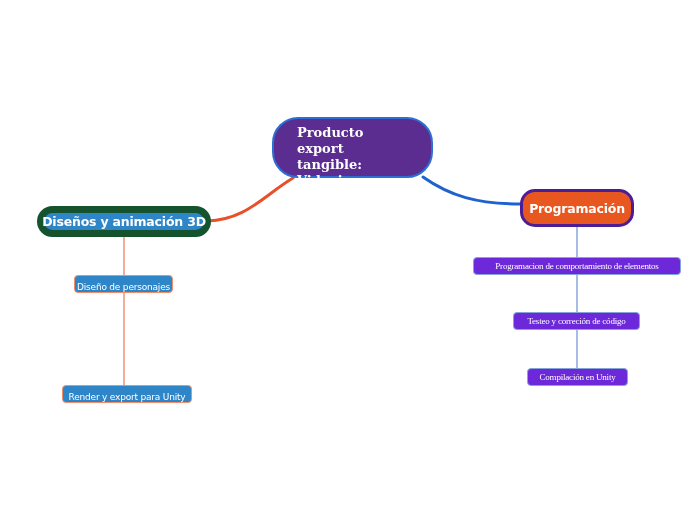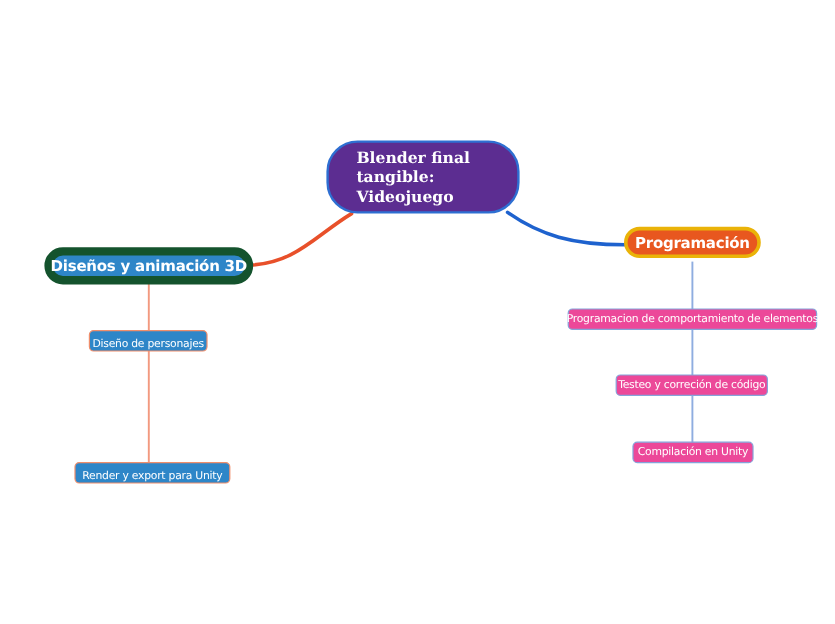--- a/index.html
+++ b/index.html
@@ -56,40 +56,41 @@
   }
   .node-design {
     left: 37px; top: 206px;
     width: 174px; height: 31px;
     background: #2E86C8;
     border: 7px solid #14532d;
     border-radius: 16px;
   }
   .node-prog {
     left: 520px; top: 189px;
-    width: 114px; height: 26px;
+    width: 114px; height: 38px;
     background: #E8571F;
-    border: 3px solid #eab308;
+    border: 3px solid #4c1d95;
     border-radius: 15px;
   }
   
   .node-sub {
     font-size: 9px;
     letter-spacing: -0.2px;
     border-radius: 4px;
     height: 18px;
   }
   .sub-left {
     background: #2E86C8;
     border: 1.5px solid #F08E6B;
     align-items: flex-end;
   }
   .sub-right {
-    background: #ec4899;
+    background: #6d28d9;
     border: 1.5px solid #84A4DA;
+    font-family: Liberation Serif, serif;
   }
   .sub-l1 { left: 74px;  top: 275px; width: 99px;  }
   .sub-l2 { left: 17px;  top: 329px; width: 214px; }
   .sub-l3 { left: 62px;  top: 385px; width: 130px; }
   .sub-r1 { left: 473px; top: 257px; width: 208px; }
   .sub-r2 { left: 513px; top: 312px; width: 127px; }
   .sub-r3 { left: 527px; top: 368px; width: 101px; }
 </style>
 </head>
 <body>
@@ -97,21 +98,21 @@
 <div id="canvas">
 
   <svg id="edges" viewBox="0 0 696 520" xmlns="http://www.w3.org/2000/svg">
     <path d="M 207 221 C 246 220, 263 196, 293 178" fill="none" stroke-width="3" stroke-linecap="round" stroke="#E8502A"></path>
     <path d="M 423 177 C 450 196, 477 204, 521 204" fill="none" stroke-width="3" stroke-linecap="round" stroke="#1E62CE"></path>
     <path d="M 124 236 L 124 394" fill="none" stroke-width="1.6" stroke="#F2997F"></path>
     <path d="M 577 218 L 577 377" fill="none" stroke-width="1.6" stroke="#8FADE0"></path>
   </svg>
 
   <div class="node node-root">
-    <span class="root-label">Blender final tangible: Videojuego</span>
+    <span class="root-label">Producto export tangible: Videojuego</span>
   </div>
 
   <div class="node node-main node-design">
     <span>Diseños y animación 3D</span>
   </div>
 
   <div class="node node-main node-prog">
     <span>Programación</span>
   </div>
 

